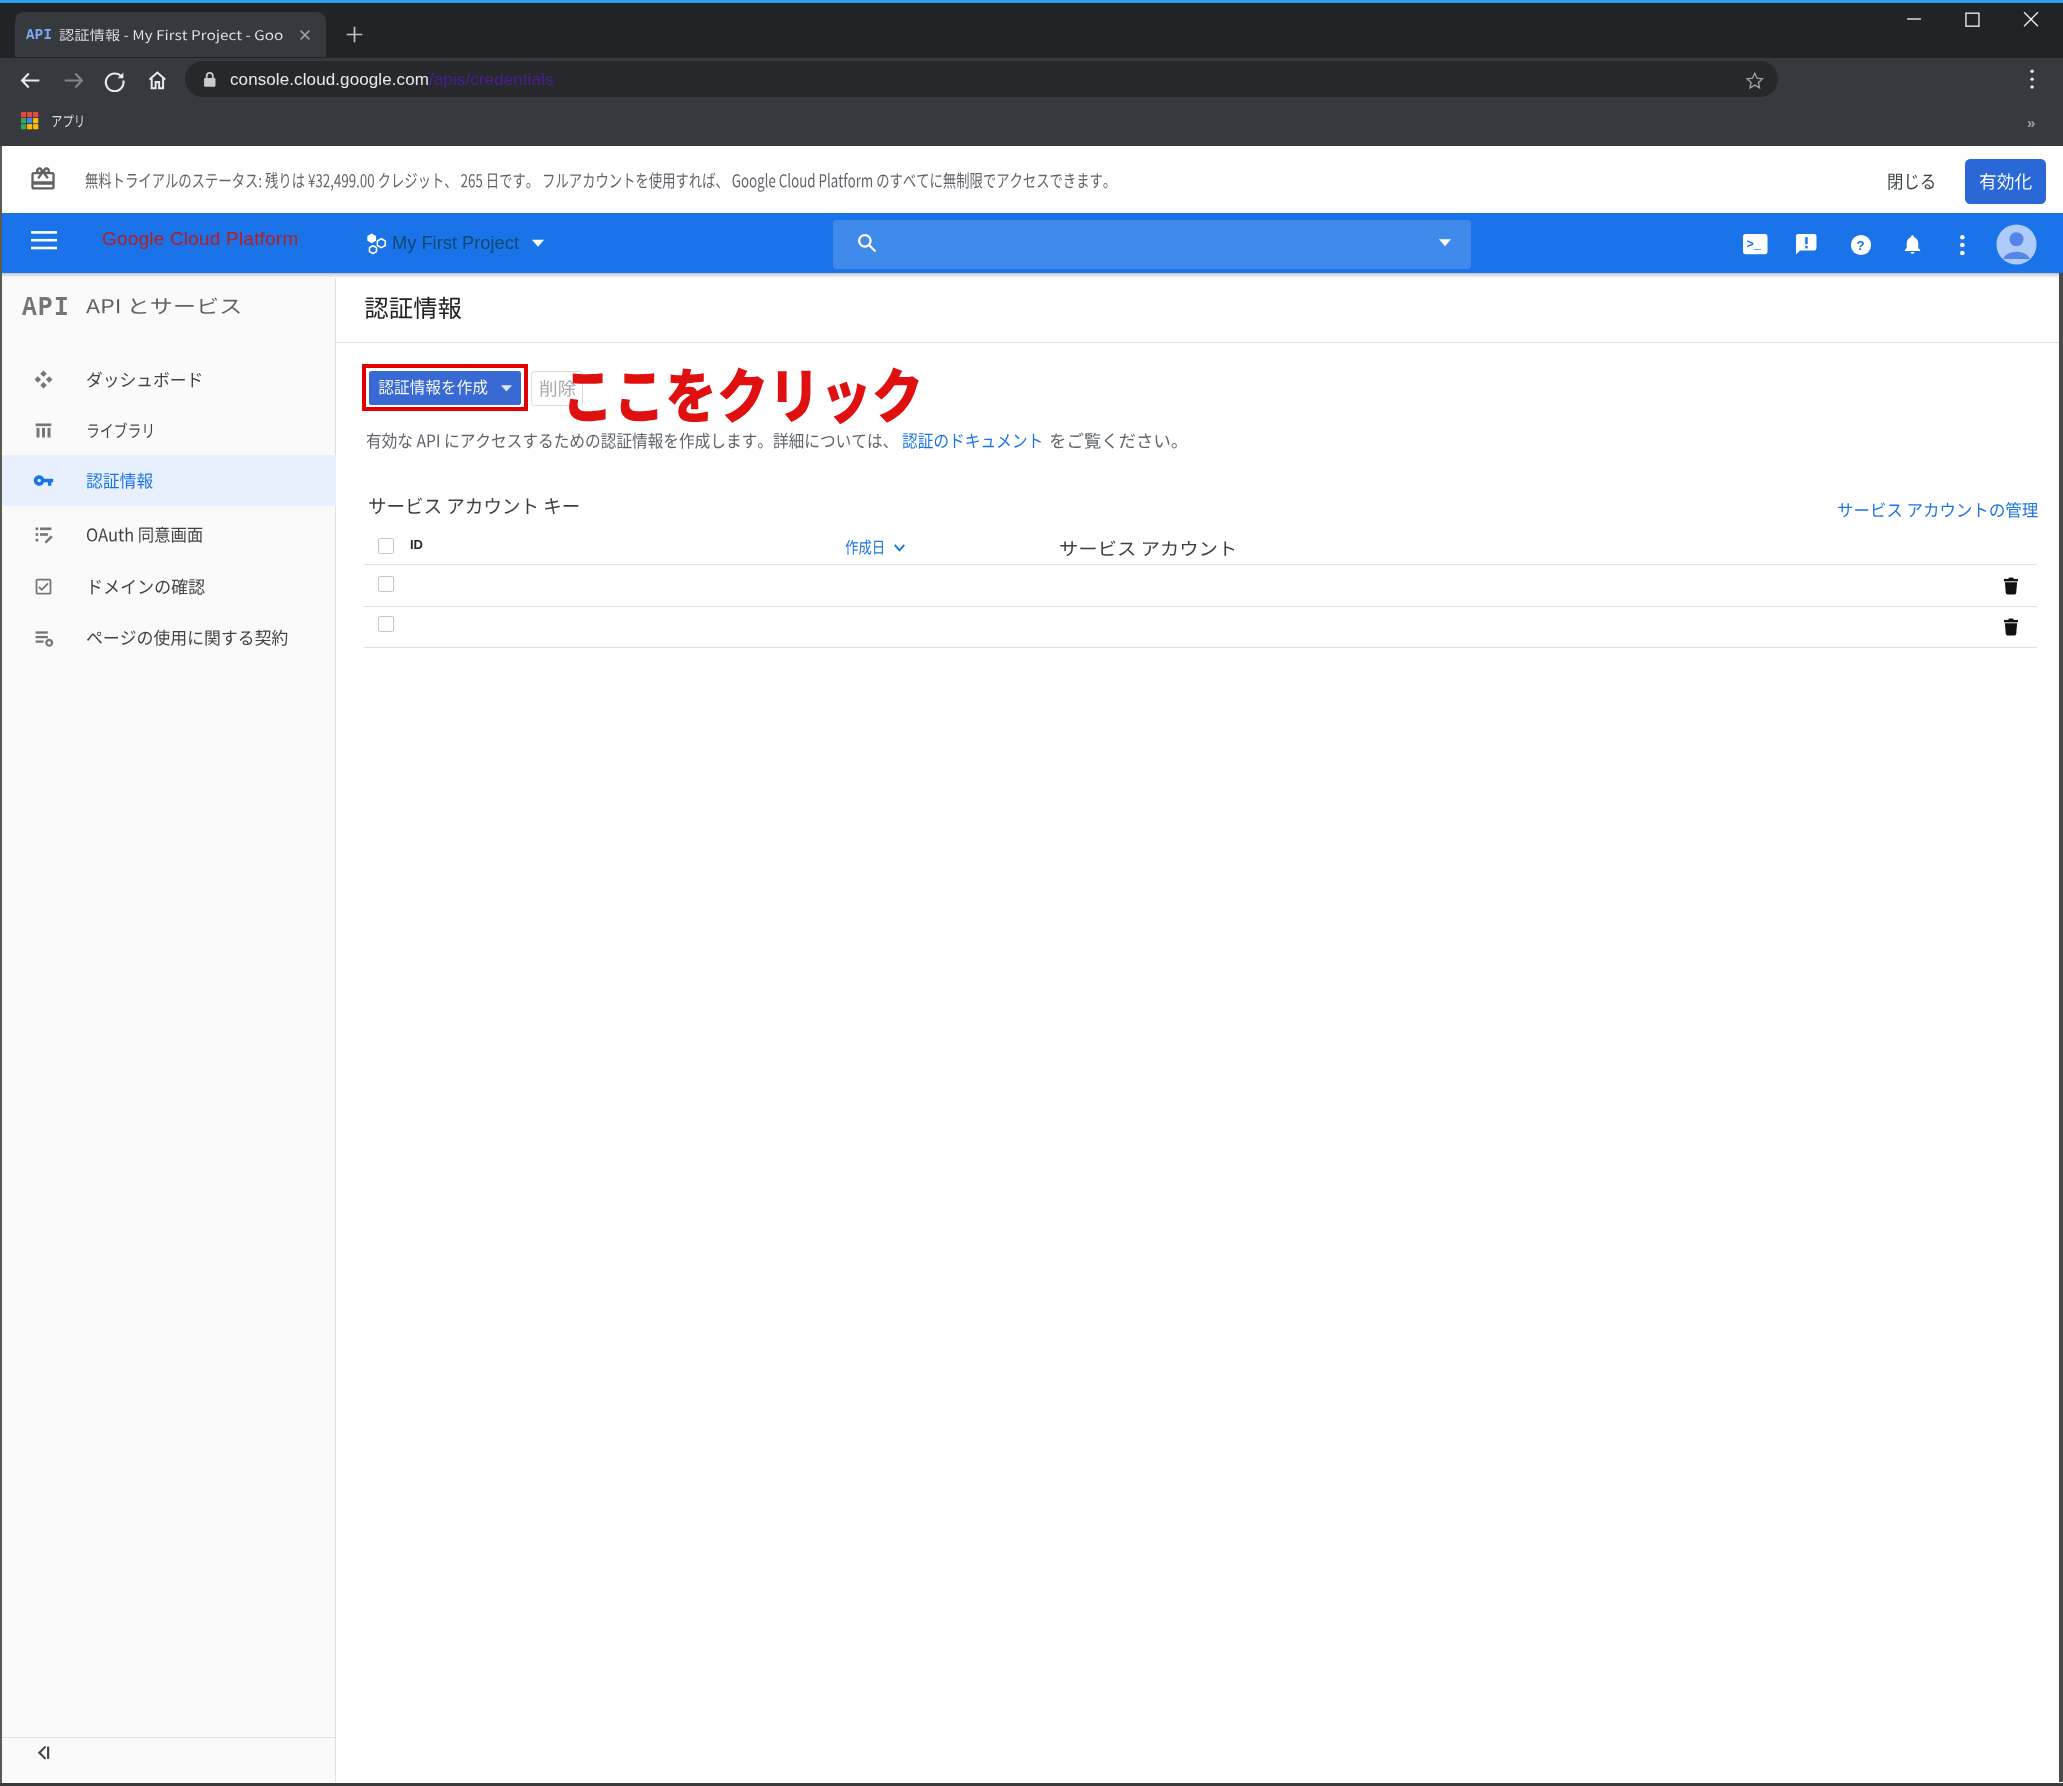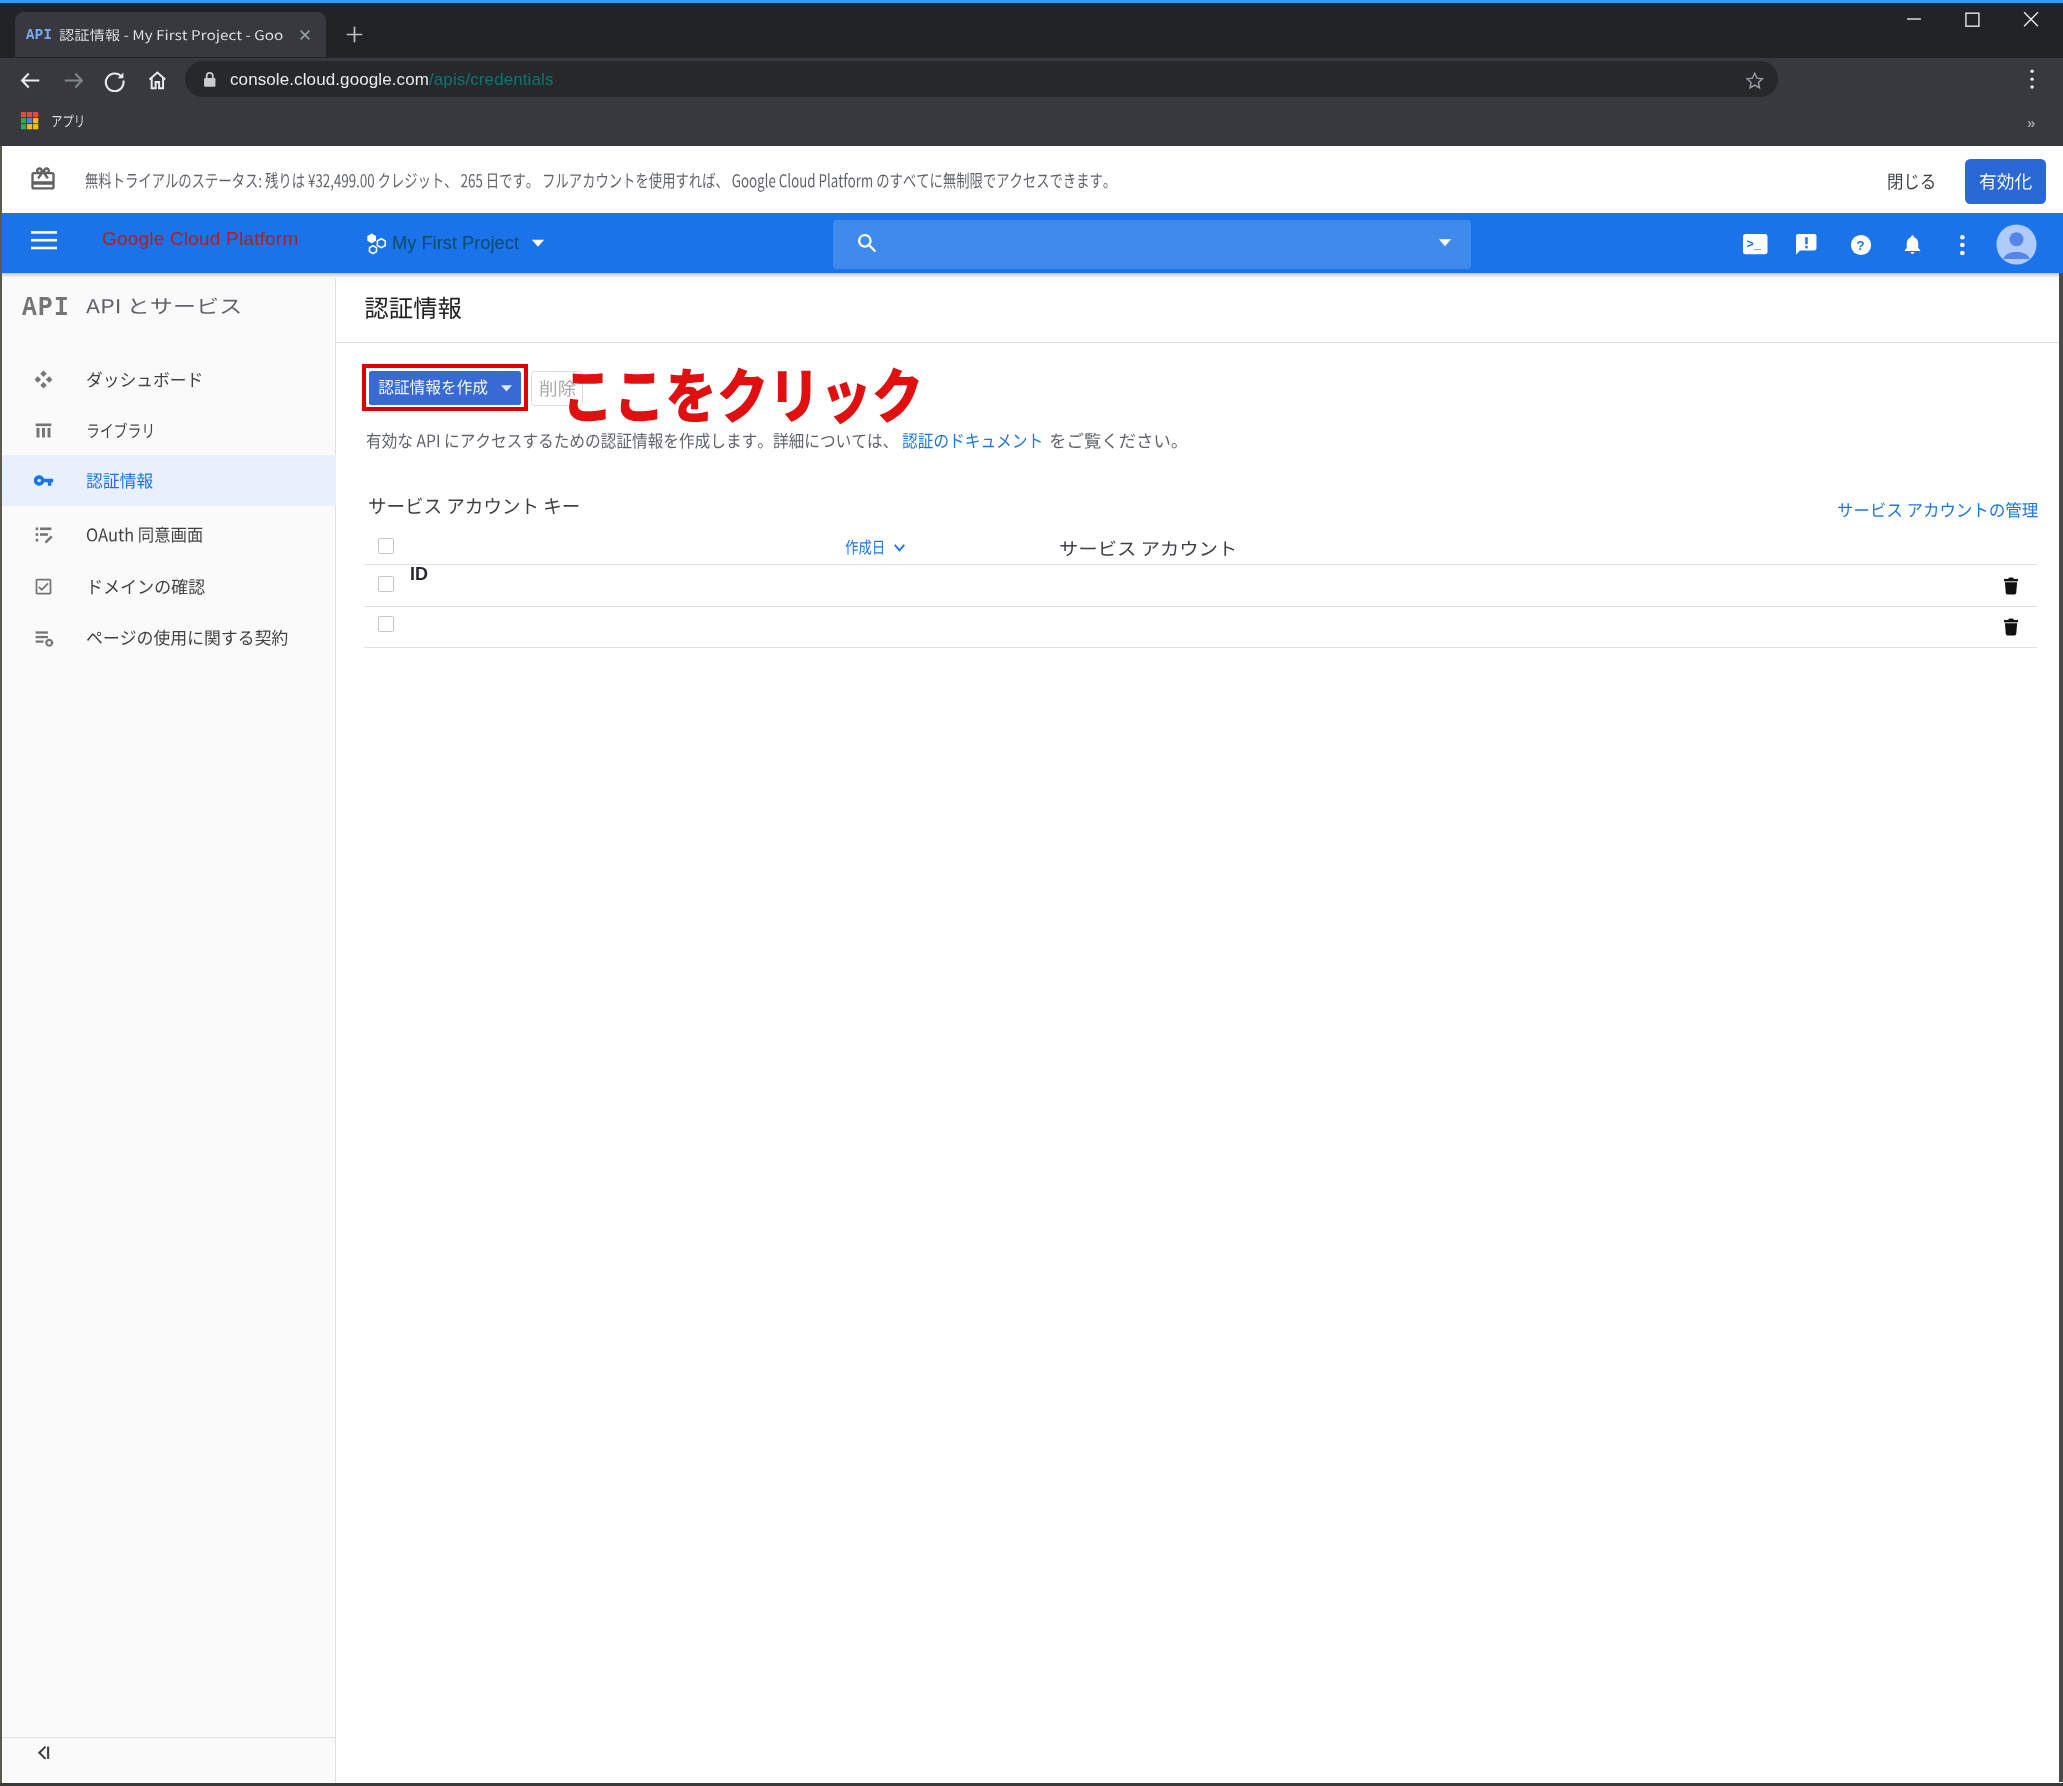--- a/index.html
+++ b/index.html
@@ -203,21 +203,21 @@
     <path d="M23 4 V10.5 H16.5" fill="#e8eaed" stroke="none"></path>
   </svg>
 <svg class="abs" style="left:146px;top:69px" width="24.5" height="24.5" viewBox="0 0 28 28">
     <path d="M4 12 L13 4 L22 12 M6.5 10.5 V22 H11 V15 H15 V22 H19.5 V10.5" stroke="#e8eaed" stroke-width="2.3" fill="none"></path>
   </svg>
 <div class="abs" style="left:185px;top:61px;width:1593px;height:36px;background:#26282c;border-radius:18.3px"></div>
 <svg class="abs" style="left:201px;top:71px" width="17.5" height="17.5" viewBox="0 0 20 20">
     <rect x="3.5" y="8" width="13" height="10" rx="1.5" fill="#c7cbd1"></rect>
     <path d="M6.5 8 V5.5 a3.5 3.5 0 0 1 7 0 V8" stroke="#c7cbd1" stroke-width="2" fill="none"></path>
   </svg>
-<div class="abs" style="left:230px;top:70px;font-size:17px;color:#e8eaed;letter-spacing:0.1px">console.cloud.google.com<span style="color:#0f766e">/apis/credentials</span></div>
+<div class="abs" style="left:230px;top:70px;font-size:17px;color:#e8eaed;letter-spacing:0.1px">console.cloud.google.com<span style="color:#4c1d95">/apis/credentials</span></div>
 <svg class="abs" style="left:1746px;top:72px" width="17.5" height="17.5" viewBox="0 0 20 20">
     <path d="M10 1.5 L12.6 7.1 L18.8 7.8 L14.2 12 L15.4 18.1 L10 15 L4.6 18.1 L5.8 12 L1.2 7.8 L7.4 7.1 Z" fill="none" stroke="#9aa0a6" stroke-width="1.6"></path>
   </svg>
 <svg class="abs" style="left:2026px;top:67px" width="12.2" height="26" viewBox="0 0 14 30">
     <circle cx="7" cy="5" r="2" fill="#e8eaed"></circle>
     <circle cx="7" cy="14" r="2" fill="#e8eaed"></circle>
     <circle cx="7" cy="23" r="2" fill="#e8eaed"></circle>
   </svg>
 <svg class="abs" style="left:21px;top:112px" width="19" height="19" viewBox="0 0 22 22">
     <rect x="0" y="0" width="6" height="6" fill="#e5483f"></rect>
@@ -704,21 +704,21 @@
         <use href="#g57" x="6224"></use>
         <use href="#g58" x="7224"></use>
         <use href="#g23" x="8224"></use>
         <use href="#g27" x="9224"></use>
         <use href="#g132" x="10224"></use>
         <use href="#g133" x="11224"></use>
       </g>
     </g>
   </svg>
 <div class="abs" style="left:378px;top:538px;width:15.7px;height:15.7px;border:1.7px solid #c6c6c6;border-radius:1.7px;background:#fff"></div>
-<div class="abs" style="left:410px;top:564px;font-size:18px;font-weight:bold;color:#27292d">ID</div>
+<div class="abs" style="left:410px;top:537px;font-size:13px;font-weight:bold;color:#27292d">ID</div>
 <svg style="position:absolute;left:845px;top:536px;overflow:visible;" width="42" height="27" fill="#1a73e8" viewBox="0 0 48 31">
     <g transform="translate(0,20)">
       <g transform="scale(0.015333,-0.019000)">
         <use href="#g109" x="0"></use>
         <use href="#g110" x="1000"></use>
         <use href="#g51" x="2000"></use>
       </g>
     </g>
   </svg>
 <svg class="abs" style="left:893px;top:543px" width="13" height="9.6" viewBox="0 0 15 11">

